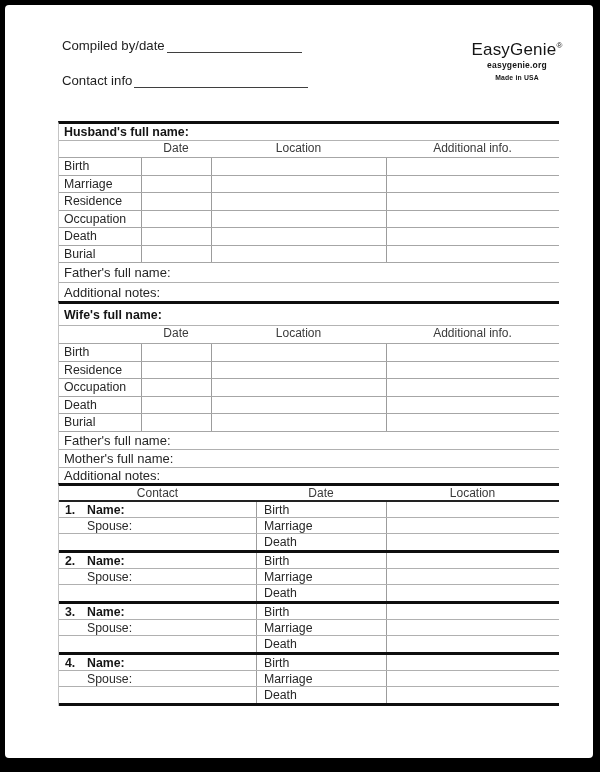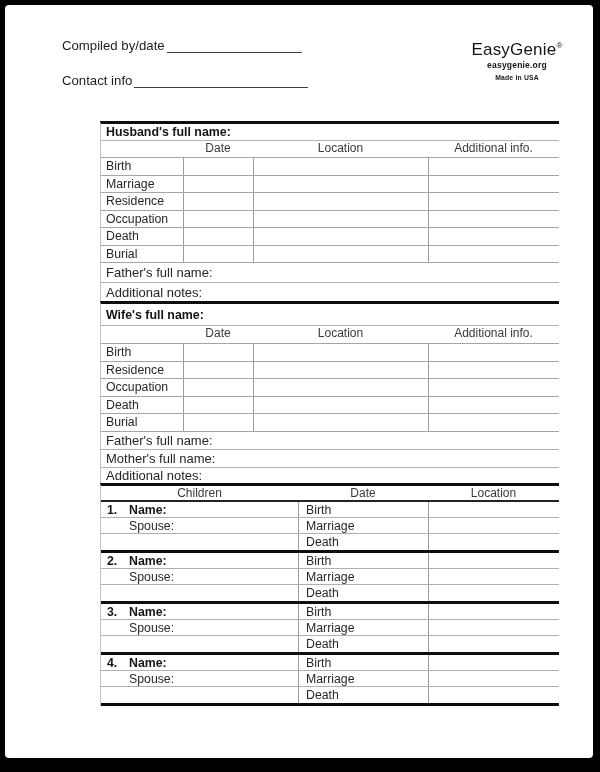--- a/index.html
+++ b/index.html
@@ -27,21 +27,21 @@
   .logo .site{font-size:8.5px;font-weight:bold;margin-top:1px;letter-spacing:.2px;}
   .logo .made{font-size:6.8px;font-weight:bold;margin-top:4px;letter-spacing:.2px;}
 
   .title{
     position:absolute;left:16px;top:91px;width:572px;text-align:center;
     font-size:17px;font-weight:bold;letter-spacing:.4px;color:#141414;
   }
 
   
   .form{position:absolute;left:53px;top:116px;width:501px;}
-  .sec{border-top:3px solid #0e0e0e;border-left:1px solid #c4c4c4;margin-left:42px;}
+  .sec{border-top:3px solid #0e0e0e;border-left:1px solid #c4c4c4;}
   .namerow{height:17px;border-bottom:1px solid #b3b3b3;display:flex;align-items:center;
     padding-left:5px;font-size:12.4px;font-weight:bold;color:#151515;}
   .hdr{display:flex;border-bottom:1px solid #a6a6a6;
     font-size:12px;color:#3a3a3a;}
   .hdr.hw{height:17px;}
   .hdr .h1{width:82px;}
   .hdr .h2{width:70px;text-align:center;}
   .hdr .h3{width:175px;text-align:center;}
   .hdr .h4{flex:1;text-align:center;}
   .drow{display:flex;height:17.5px;border-bottom:1px solid #a6a6a6;align-items:center;
@@ -185,21 +185,21 @@
             <div class="cell addc vline"></div>
           </div>
         </div>
       <div class="fullrow" style="height:18.5px">Father's full name:</div>
       <div class="fullrow" style="height:18px">Mother's full name:</div>
       <div class="fullrow last" style="height:15px">Additional notes:</div>
     </div>
 
     <div class="sec">
       <div class="hdr chdr">
-        <div class="h1">Children</div>
+        <div class="h1">Contact</div>
         <div class="h2">Date</div>
         <div class="h3">Location</div>
       </div>
       <div>
           <div class="cblock">
             <div class="crow bline">
               <div class="c1">
                 <span class="num">1.</span>
                 <span class="nmlbl">Name:</span>
               </div>

